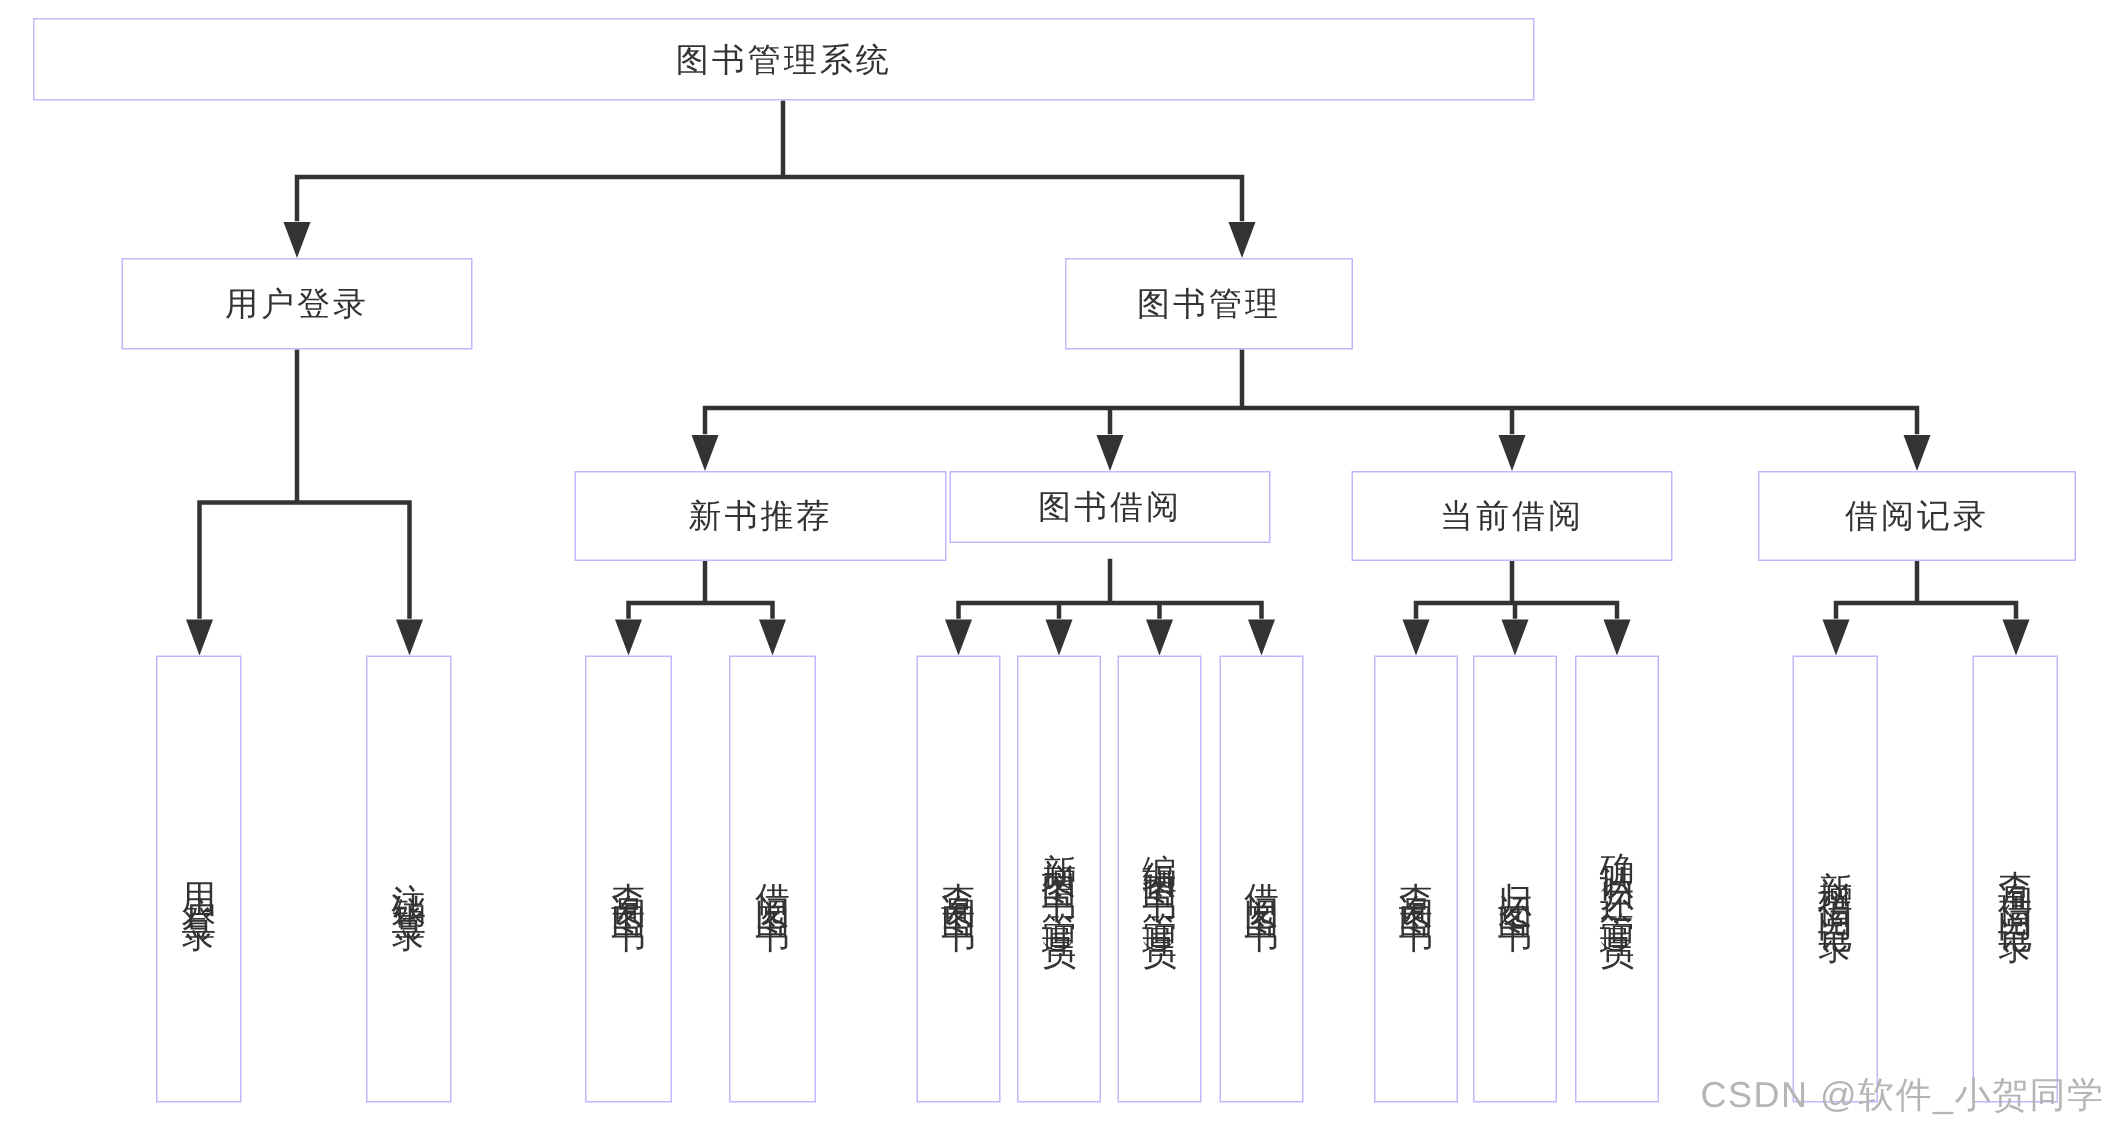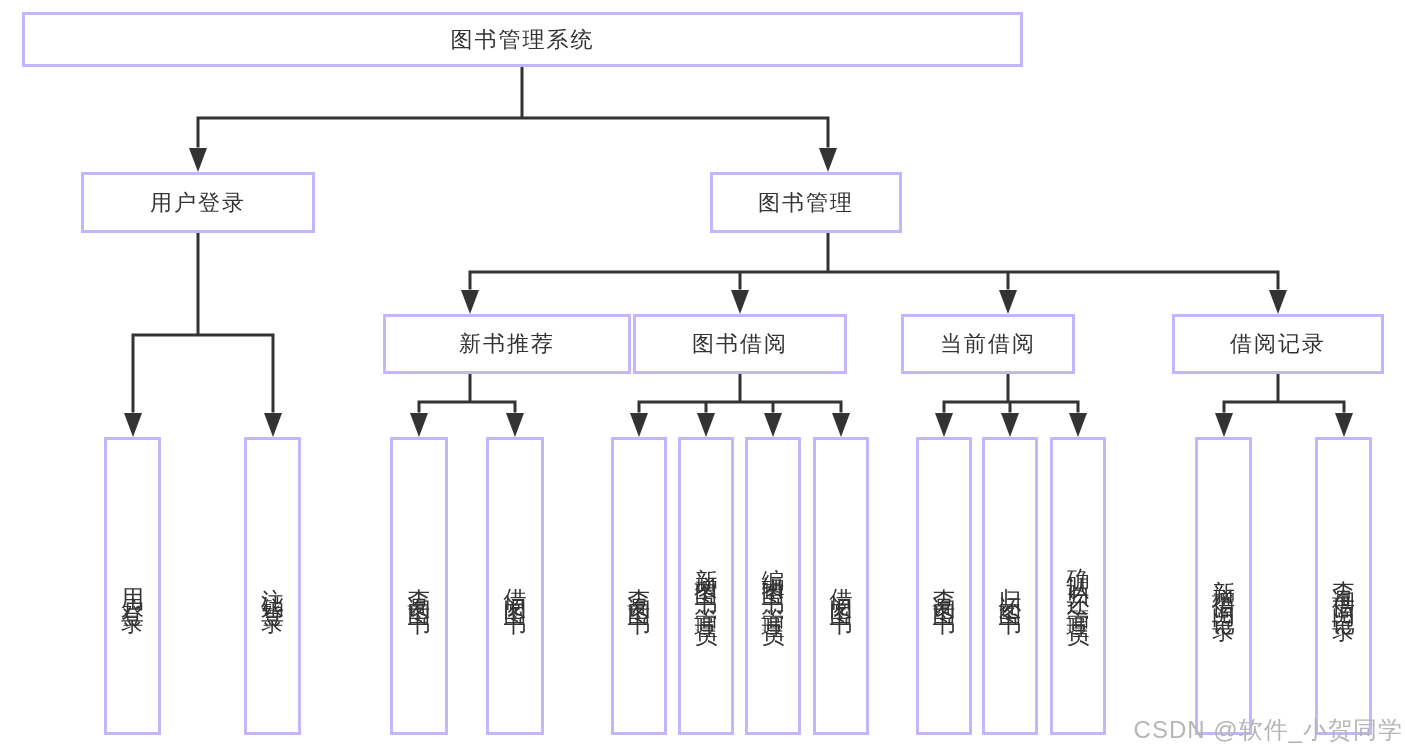--- a/index.html
+++ b/index.html
@@ -2,21 +2,21 @@
 <html><head>
 <meta charset="utf-8">
 <style>
   html,body{margin:0;padding:0;background:#ffffff;}
   .canvas{
     position:relative;width:1405px;height:747px;background:#ffffff;
     font-family:"Liberation Sans", sans-serif;overflow:hidden;
   }
   .connectors{position:absolute;left:0;top:0;}
   .box{
-    position:absolute;box-sizing:border-box;border:3px solid #c4b5fd;
+    position:absolute;box-sizing:border-box;border:1px solid #c4b5fd;
     background:#ffffff;display:flex;align-items:center;justify-content:center;
   }
   .hlabel{font-size:22px;color:#333333;letter-spacing:2px;white-space:nowrap;}
   .leaf{top:437px;height:298px;}
   .vtext{
     writing-mode:vertical-rl;text-orientation:mixed;
     font-size:23px;color:#333333;letter-spacing:8px;line-height:1;
   }
   .watermark{
     position:absolute;right:2px;top:714px;font-size:24px;
@@ -78,24 +78,24 @@
   <div class="box" style="left:81px;top:172px;width:234px;height:61px">
     <span class="hlabel">用户登录</span>
   </div>
   <div class="box" style="left:710px;top:172px;width:192px;height:61px">
     <span class="hlabel">图书管理</span>
   </div>
 
   <div class="box" style="left:383px;top:314px;width:248px;height:60px">
     <span class="hlabel">新书推荐</span>
   </div>
-  <div class="box" style="left:633px;top:314px;width:214px;height:60px">
+  <div class="box" style="left:633px;top:314px;width:214px;height:48px">
     <span class="hlabel">图书借阅</span>
   </div>
-  <div class="box" style="left:901px;top:314px;width:174px;height:60px">
+  <div class="box" style="left:901px;top:314px;width:214px;height:60px">
     <span class="hlabel">当前借阅</span>
   </div>
   <div class="box" style="left:1172px;top:314px;width:212px;height:60px">
     <span class="hlabel">借阅记录</span>
   </div>
 
   <div class="box leaf" style="left:104px;width:57px">
     <span class="vtext">用户登录</span>
   </div>
   <div class="box leaf" style="left:244px;width:57px">

